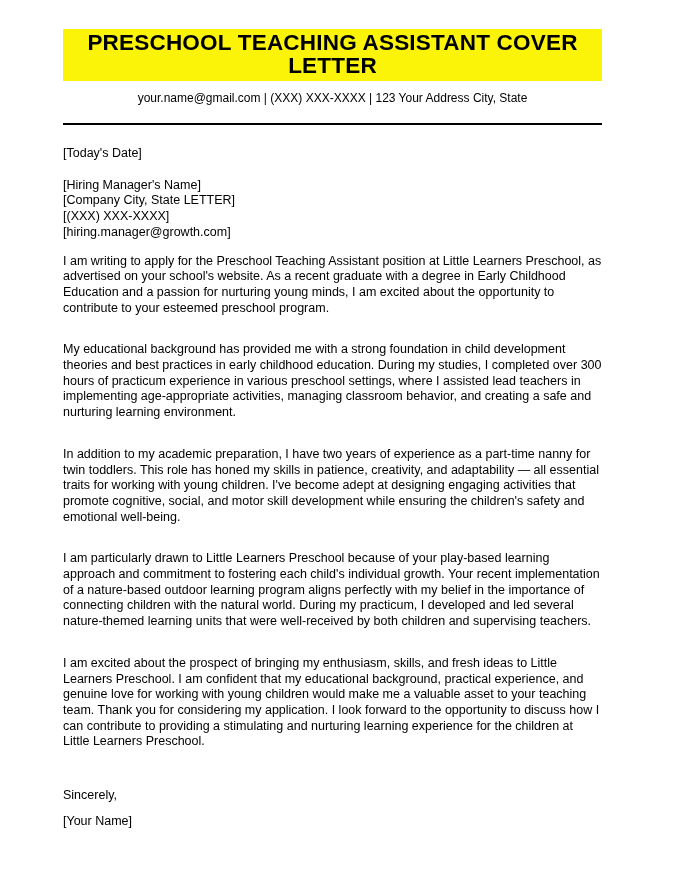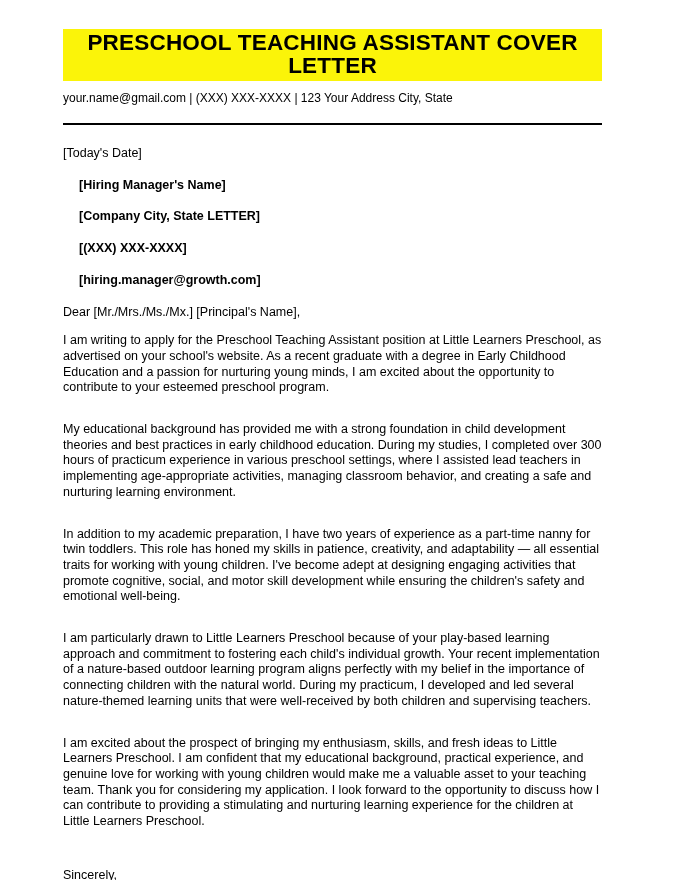--- a/index.html
+++ b/index.html
@@ -27,43 +27,42 @@
   .title-highlight {
     display: inline-block;
     background: #FBF409;
     font-size: 22.5px;
     font-weight: bold;
     letter-spacing: 0.2px;
     padding: 3px 7px 4px 7px;
     line-height: 1.0;
   }
   .contact {
-    text-align: left;
+    text-align: center;
     font-size: 12px;
     margin: 0 0 0 0;
     line-height: 14px;
   }
   .divider {
     border: none;
     border-top: 2px solid #000000;
     margin: 18px 0 0 0;
   }
   .letter {
     font-size: 12.5px;
     line-height: 15.7px;
   }
   .date-line {
     margin-top: 21px;
   }
   .recipient-block {
     margin-top: 16px;
   }
   .recipient-line {
-    margin: 16px;
-    font-weight: bold;
+    margin: 0;
   }
   .salutation {
     margin-top: 14px;
   }
   .body-paragraph {
     margin: 0 0 13px 0;
     padding-top: 13px;
   }
   .closing-block {
     margin-top: 38px;
@@ -90,21 +89,20 @@
 
     <div class="date-line">[Today's Date]</div>
 
     <div class="recipient-block">
       <div class="recipient-line">[Hiring Manager's Name]</div>
       <div class="recipient-line">[Company City, State LETTER]</div>
       <div class="recipient-line">[(XXX) XXX-XXXX]</div>
       <div class="recipient-line">[hiring.manager@growth.com]</div>
     </div>
 
-    <div class="salutation">Dear [Mr./Mrs./Ms./Mx.] [Principal's Name],</div>
 
     <p class="body-paragraph">I am writing to apply for the Preschool Teaching Assistant position at Little Learners Preschool, as advertised on your school's website. As a recent graduate with a degree in Early Childhood Education and a passion for nurturing young minds, I am excited about the opportunity to contribute to your esteemed preschool program.</p>
 
     <p class="body-paragraph">My educational background has provided me with a strong foundation in child development theories and best practices in early childhood education. During my studies, I completed over 300 hours of practicum experience in various preschool settings, where I assisted lead teachers in implementing age-appropriate activities, managing classroom behavior, and creating a safe and nurturing learning environment.</p>
 
     <p class="body-paragraph">In addition to my academic preparation, I have two years of experience as a part-time nanny for twin toddlers. This role has honed my skills in patience, creativity, and adaptability — all essential traits for working with young children. I've become adept at designing engaging activities that promote cognitive, social, and motor skill development while ensuring the children's safety and emotional well-being.</p>
 
     <p class="body-paragraph">I am particularly drawn to Little Learners Preschool because of your play-based learning approach and commitment to fostering each child's individual growth. Your recent implementation of a nature-based outdoor learning program aligns perfectly with my belief in the importance of connecting children with the natural world. During my practicum, I developed and led several nature-themed learning units that were well-received by both children and supervising teachers.</p>
 
     <p class="body-paragraph">I am excited about the prospect of bringing my enthusiasm, skills, and fresh ideas to Little Learners Preschool. I am confident that my educational background, practical experience, and genuine love for working with young children would make me a valuable asset to your teaching team. Thank you for considering my application. I look forward to the opportunity to discuss how I can contribute to providing a stimulating and nurturing learning experience for the children at Little Learners Preschool.</p>

